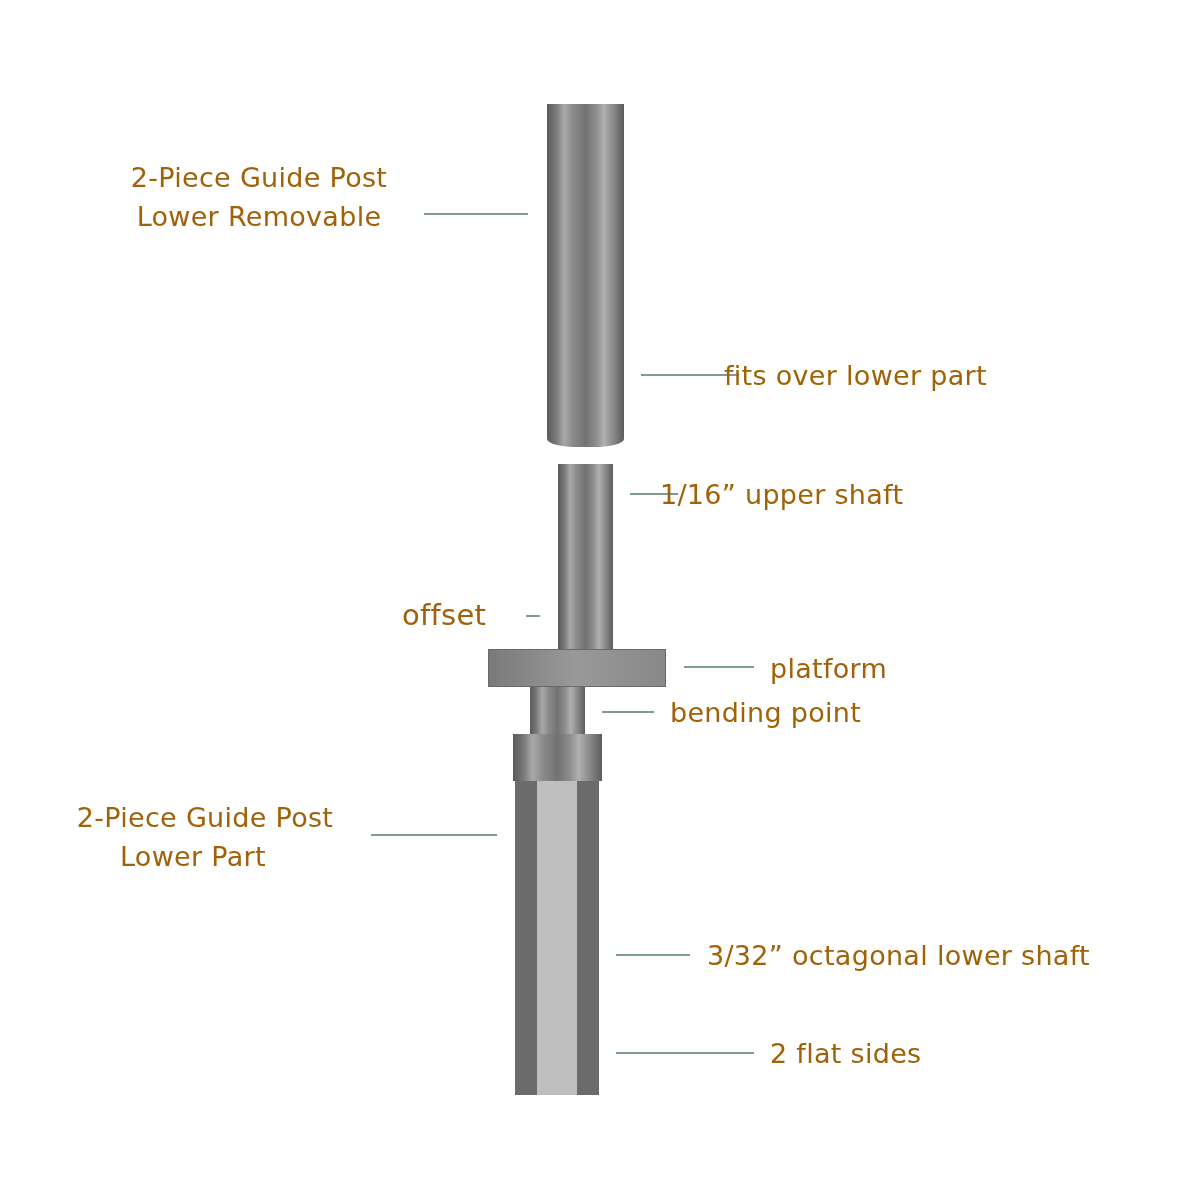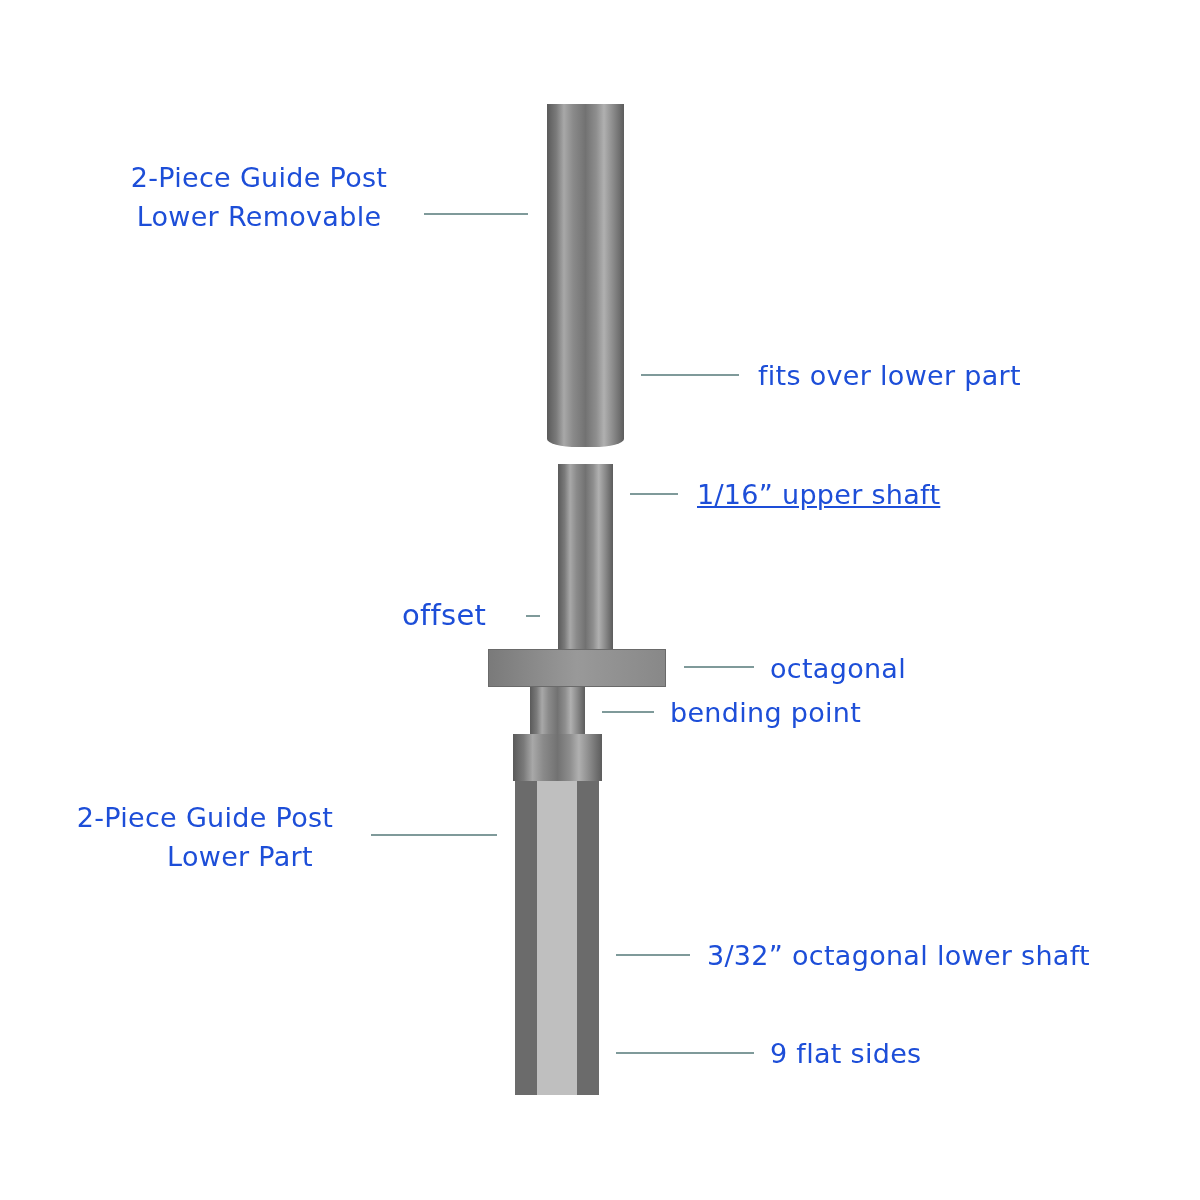--- a/index.html
+++ b/index.html
@@ -1,17 +1,17 @@
 <!DOCTYPE html>
 <html><head>
 <meta charset="utf-8">
 <style>
   html,body{margin:0;padding:0;background:#ffffff;}
   body{width:1200px;height:1200px;position:relative;overflow:hidden;font-family:"DejaVu Sans","Liberation Sans",sans-serif;}
-  .lbl{position:absolute;color:#1d4ed8;font-size:27px;line-height:39px;white-space:nowrap;letter-spacing:0.3px;}
+  .lbl{position:absolute;color:#a16207;font-size:27px;line-height:39px;white-space:nowrap;letter-spacing:0.3px;}
   .lbl.center{text-align:center;}
   .line{position:absolute;height:2px;background:#7f9a9a;}
   .part{position:absolute;}
   .cyl{background:linear-gradient(to right,#5a5a5a 0%,#7a7a7a 12%,#a8a8a8 22%,#8a8a8a 34%,#727272 50%,#8e8e8e 64%,#b0b0b0 74%,#8a8a8a 86%,#5c5c5c 100%);}
   .urp{border-radius:0 0 40% 40% / 0 0 8px 8px;}
   .platform{background:linear-gradient(to right,#7a7a7a,#999 50%,#888);border:1px solid #6a6a6a;box-sizing:border-box;}
   .oct{display:flex;}
   .oct .side{background:#6b6b6b;}
   .oct .face{background:#bfbfbf;}
 </style>
@@ -34,37 +34,37 @@
   <div class="side" style="width:22px;"></div>
 </div>
 
 <div class="lbl center" style="left:100px;top:158px;width:318px;">
   <div>2-Piece Guide Post</div>
   <div>Lower Removable</div>
 </div>
 <div class="line" style="left:424px;top:213px;width:104px;"></div>
 
 <div class="line" style="left:641px;top:374px;width:98px;"></div>
-<div class="lbl" style="left:758px;top:356px;">fits over lower part</div>
+<div class="lbl" style="left:724px;top:356px;">fits over lower part</div>
 
 <div class="line" style="left:630px;top:493px;width:48px;"></div>
-<div class="lbl" style="left:697px;top:475px;text-decoration:underline;">1/16” upper shaft</div>
+<div class="lbl" style="left:660px;top:475px;">1/16” upper shaft</div>
 
 <div class="lbl" style="left:402px;top:596px;font-size:29px;">offset</div>
 <div class="line" style="left:526px;top:615px;width:14px;"></div>
 
 <div class="line" style="left:684px;top:666px;width:70px;"></div>
-<div class="lbl" style="left:770px;top:649px;">octagonal</div>
+<div class="lbl" style="left:770px;top:649px;">platform</div>
 
 <div class="line" style="left:602px;top:711px;width:52px;"></div>
 <div class="lbl" style="left:670px;top:693px;text-align:right;">bending point</div>
 
 <div class="lbl center" style="left:50px;top:798px;width:310px;">
   <div>2-Piece Guide Post</div>
-  <div style="text-align:center;padding-left:70px;">Lower Part</div>
+  <div style="text-align:left;padding-left:70px;">Lower Part</div>
 </div>
 <div class="line" style="left:371px;top:834px;width:126px;"></div>
 
 <div class="line" style="left:616px;top:954px;width:74px;"></div>
 <div class="lbl" style="left:707px;top:936px;">3/32” octagonal lower shaft</div>
 
 <div class="line" style="left:616px;top:1052px;width:138px;"></div>
-<div class="lbl" style="left:770px;top:1034px;">9 flat sides</div>
+<div class="lbl" style="left:770px;top:1034px;">2 flat sides</div>
 
 </body></html>

